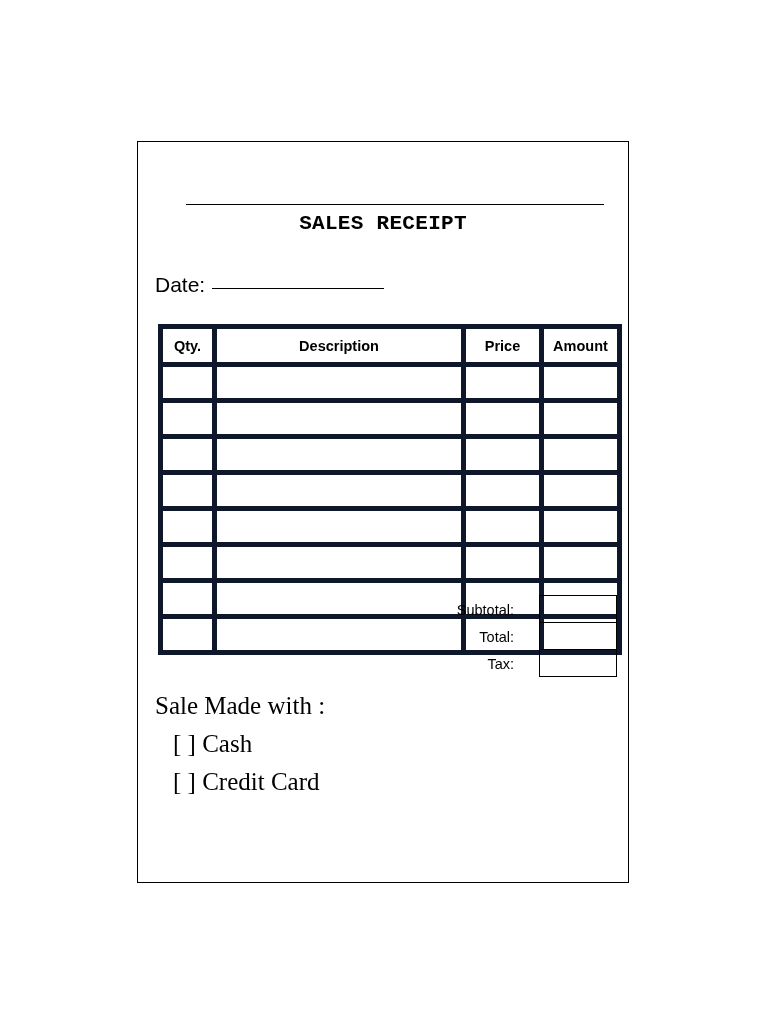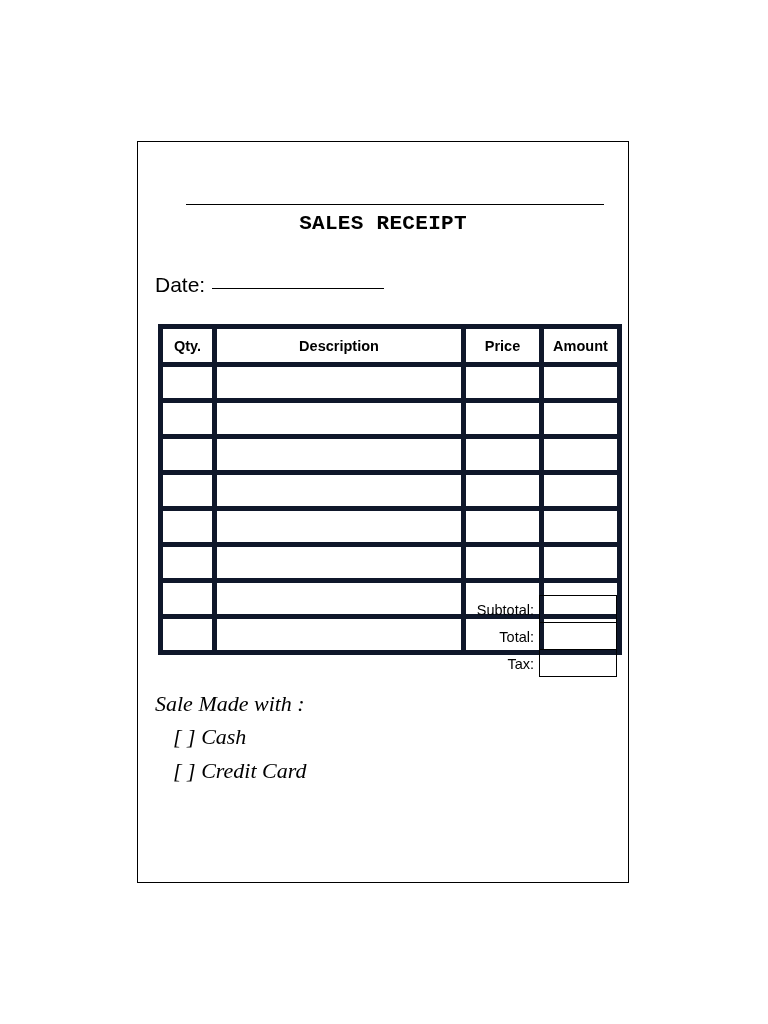--- a/index.html
+++ b/index.html
@@ -122,20 +122,21 @@
   .totals {
     position: absolute;
     left: 10px;
     top: 454px;
     width: 459px;
   }
   .totals-row {
     display: flex;
     align-items: stretch;
     height: 27px;
+    gap: 20px;
   }
   .totals-label {
     flex: 1;
     text-align: right;
     font-family: "Liberation Sans", sans-serif;
     font-size: 14.5px;
     padding-right: 5px;
     display: flex;
     align-items: center;
     justify-content: flex-end;
@@ -145,24 +146,23 @@
     border: 1px solid #000000;
     box-sizing: border-box;
     margin-top: -1px;
   }
 
   
   .pay {
     position: absolute;
     left: 7px;
     top: 545px;
-    font-size: 22px;
+    font-size: 25px;
     line-height: 1.52;
     font-family: "Liberation Serif", serif;
-    font-style: italic;
   }
   .pay-title { margin-bottom: 0; }
   .pay-opt {
     padding-left: 18px;
     white-space: nowrap;
   }
   .opt-rule-short {
     display: inline-block;
     width: 122px;
     border-bottom: 1.5px solid #000000;

